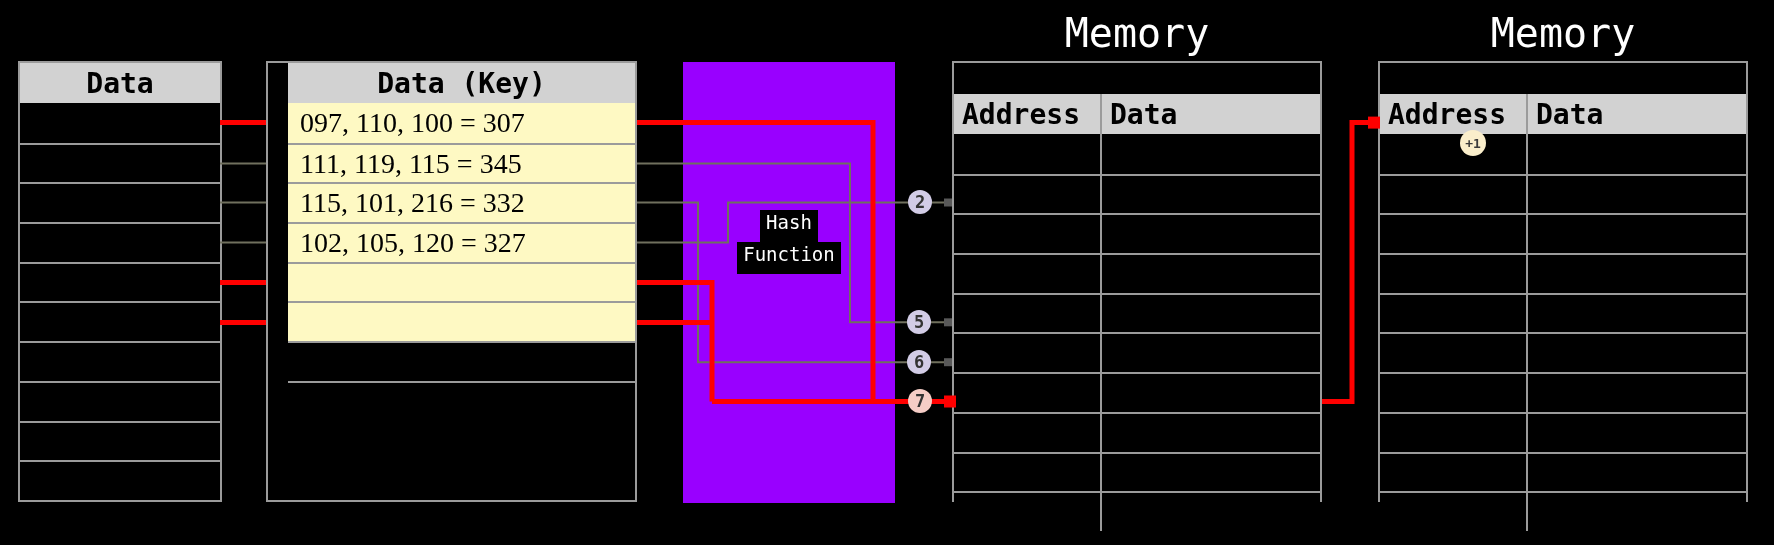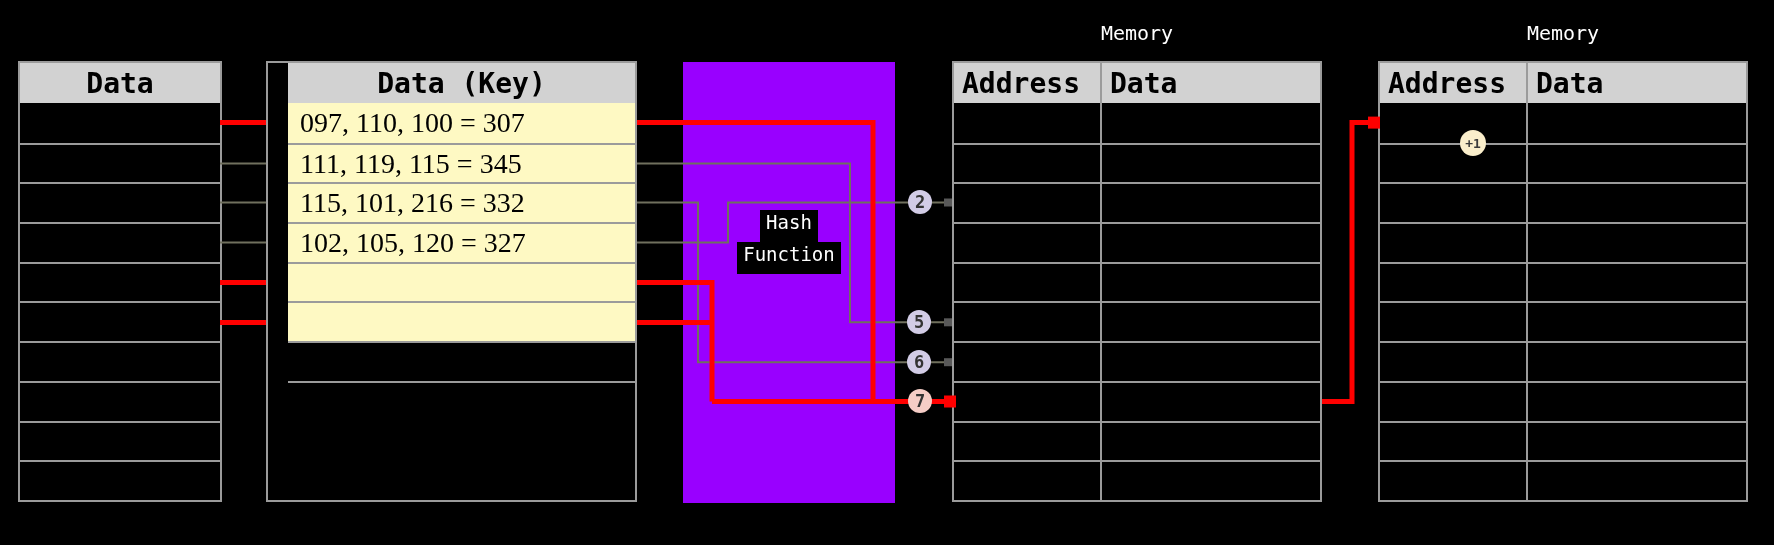--- a/index.html
+++ b/index.html
@@ -4,34 +4,34 @@
 <style>
   html,body{margin:0;padding:0;background:#000;}
   #canvas{
     position:relative;width:1774px;height:545px;background:#000;overflow:hidden;
     font-family:"DejaVu Sans Mono",monospace;
   }
   
   .tbl{position:absolute;border:2px solid #9b9b9b;box-sizing:border-box;display:flex;flex-direction:column;}
   .hdr{flex:0 0 40px;background:#d2d2d2;color:#000;font-weight:bold;font-size:28px;
        display:flex;align-items:center;justify-content:center;box-sizing:border-box;}
-  .hdr.cols{justify-content:flex-start;padding:0;}
+  .hdr.cols{justify-content:flex-start;padding:0;margin-top:31px;}
   .hdr-cell{display:flex;align-items:center;padding-left:8px;box-sizing:border-box;height:100%;}
   .row{flex:0 0 39.7px;border-top:2px solid #9b9b9b;box-sizing:border-box;display:flex;align-items:center;}
   .row.white{background:#fef9c3;font-family:Liberation Serif, serif;}
   .row.dark{background:#000000;}
   .keytext{color:#000;font-size:28px;font-weight:500;padding-left:12px;white-space:pre;}
   .mcell-a{width:146px;height:100%;box-sizing:border-box;}
   .mcell-d{flex:1;height:100%;border-left:2px solid #9b9b9b;box-sizing:border-box;}
   
   #data-table{left:18px;top:61px;width:204px;height:441px;}
   #key-table{left:266px;top:61px;width:371px;height:441px;padding-left:20px;}
   #memory-left{left:952px;top:61px;width:370px;height:441px;}
   #memory-right{left:1378px;top:61px;width:370px;height:441px;}
-  .mem-title{position:absolute;top:14px;width:370px;height:38px;color:#ffffff;font-size:20px;
+  .mem-title{position:absolute;top:14px;width:370px;height:38px;color:#ffffff;font-size:40px;
              display:flex;align-items:center;justify-content:center;}
   #memory-left-title{left:952px;}
   #memory-right-title{left:1378px;}
   
   #hash-box{position:absolute;left:683px;top:62px;width:212px;height:441px;background:#9900ff;}
   .chipgroup{position:absolute;width:212px;text-align:center;line-height:24px;}
   #hash-label{left:683px;top:210px;}
   #hash-formula{left:683px;top:305px;}
   .chip{display:inline-block;background:#000;color:#fff;font-size:19px;padding:0 6px;height:32px;}
   

